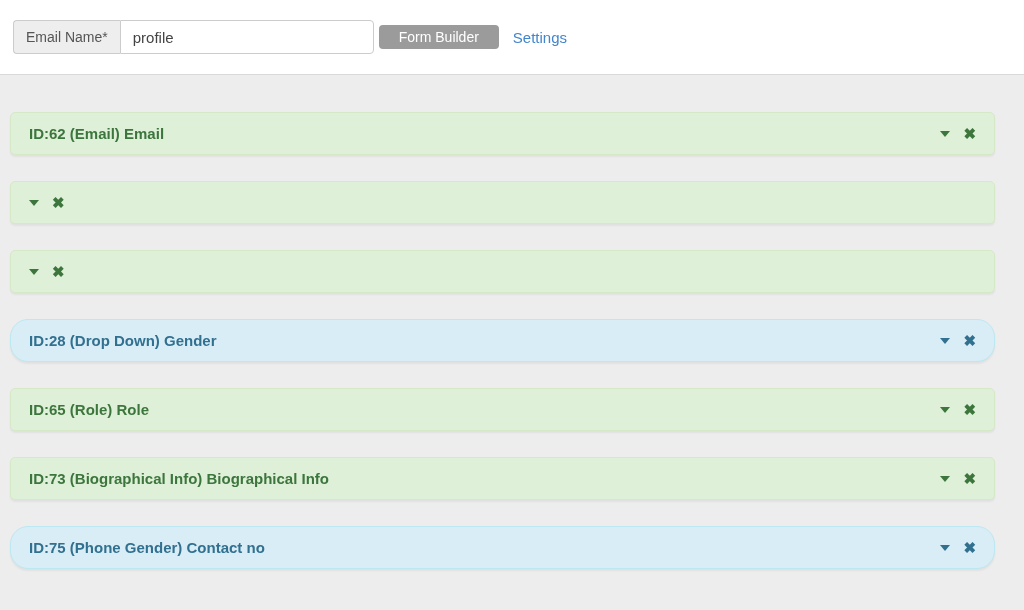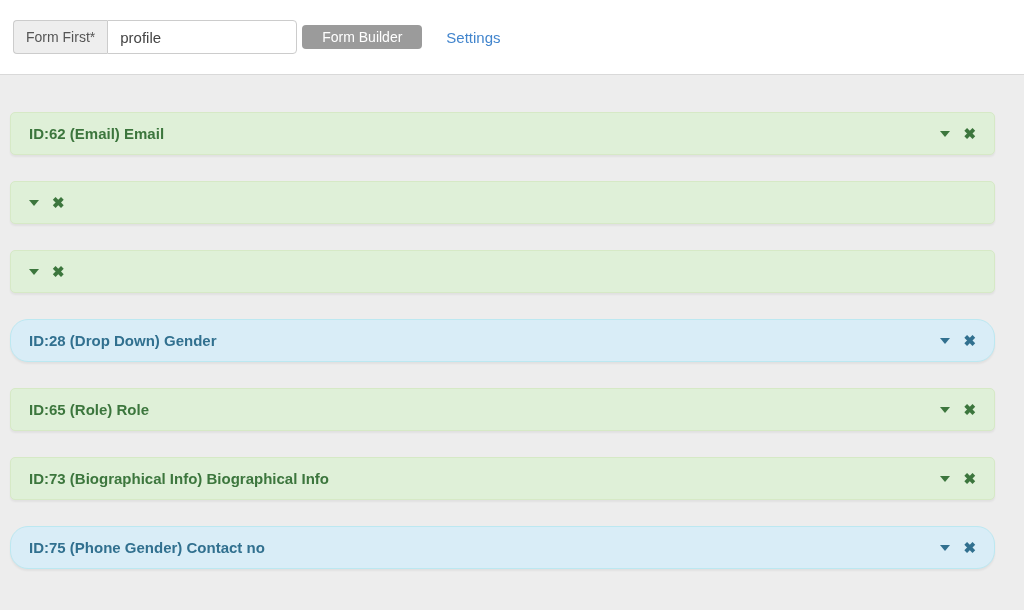--- a/index.html
+++ b/index.html
@@ -29,21 +29,21 @@
     border-right: none;
     border-radius: 4px 0 0 4px;
     color: var(--addon-text, #555555);
     font-size: 14px;
     padding: 0 12px;
     display: flex;
     align-items: center;
     white-space: nowrap;
   }
   .form-input {
-    width: 190px;
+    width: 254px;
     border: 1px solid var(--input-border, #cccccc);
     border-radius: 0 4px 4px 0;
     font-family: "Liberation Sans", sans-serif;
     font-size: 15px;
     color: var(--input-text, #444444);
     padding: 10px 12px;
     outline: none;
   }
   .btn-gray {
     margin-left: 5px;
@@ -51,21 +51,21 @@
     padding: 0 20px;
     background: var(--button-bg, #9b9b9b);
     color: var(--button-text, #ffffff);
     border: none;
     border-radius: 4px;
     font-family: "Liberation Sans", sans-serif;
     font-size: 14px;
     cursor: pointer;
   }
   .settings-link {
-    margin-left: 24px;
+    margin-left: 14px;
     color: var(--link-color, #4285cd);
     font-size: 15px;
     text-decoration: none;
     cursor: pointer;
   }
 
   
   .fields-list {
     padding: 37px 29px 0 10px;
   }
@@ -113,21 +113,21 @@
     font-weight: bold;
     line-height: 1;
     cursor: pointer;
   }
 </style>
 </head>
 <body>
 
 <div class="topbar">
   <div class="input-group">
-    <span class="input-addon">Form First*</span>
+    <span class="input-addon">Email Name*</span>
     <input class="form-input" type="text" value="profile" style="">
   </div>
   <button class="btn-gray">Form Builder</button>
   <a class="settings-link" href="#">Settings</a>
 </div>
 
 <div class="fields-list">
   <div class="field-row success">
     <span class="field-label">ID:62 (Email) Email</span>
     <span class="row-actions">

